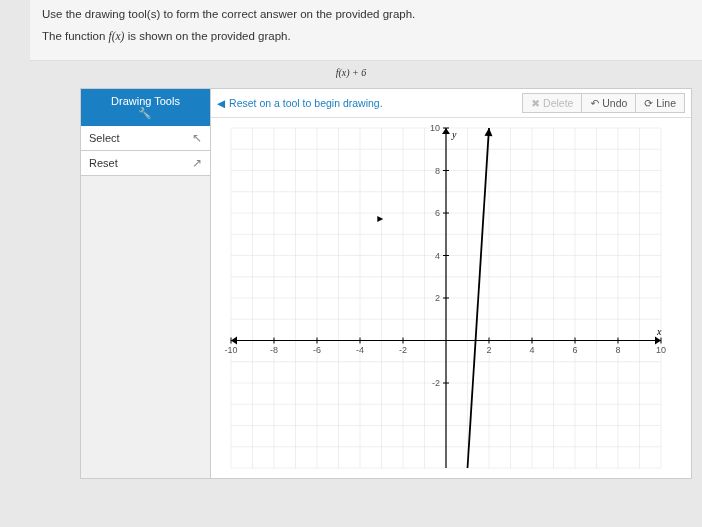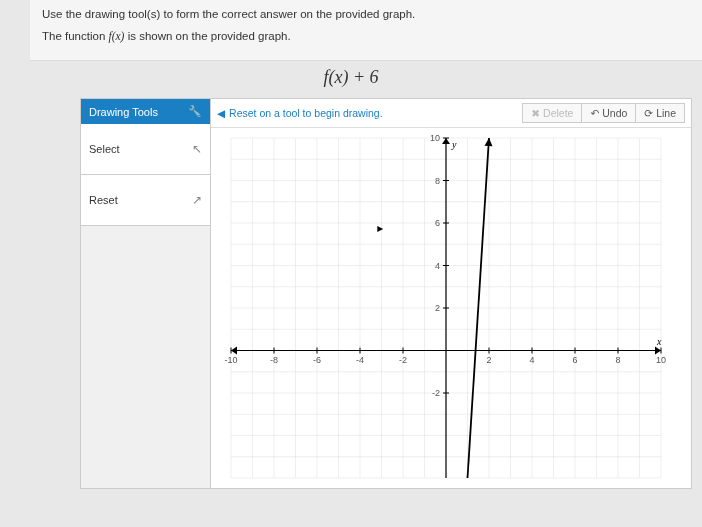--- a/index.html
+++ b/index.html
@@ -16,21 +16,21 @@
     padding: 8px 12px;
     background: #f5f5f5;
     border-bottom: 1px solid #ddd;
     margin-left: 30px;
   }
   .instructions p { margin-bottom: 10px; font-size: 11.5px; }
   .formula {
     text-align: center;
     font-style: italic;
     font-family: 'Times New Roman', serif;
-    font-size: 18px;
+    font-size: 10px;
     padding: 6px 0;
   }
   .tool-area {
     display: flex;
     margin: 4px 10px 0 80px;
     border: 1px solid #ccc;
     background: #fff;
   }
   .sidebar {
     width: 130px;
@@ -38,26 +38,27 @@
     background: #f0f0f0;
   }
   .sidebar-header {
     background: #1b7fc4;
     color: #fff;
     padding: 6px 8px;
     font-size: 11px;
     display: flex;
     justify-content: space-between;
     align-items: center;
+    flex-direction: column;
   }
   .tool-row {
     display: flex;
     justify-content: space-between;
     align-items: center;
-    padding: 18px 8px;
+    padding: 5px 8px;
     border-bottom: 1px solid #ccc;
     background: #fff;
     font-size: 11px;
   }
   .tool-row .ticon { color: #888; font-size: 12px; }
   .main {
     flex: 1;
     position: relative;
     background: #fff;
   }

